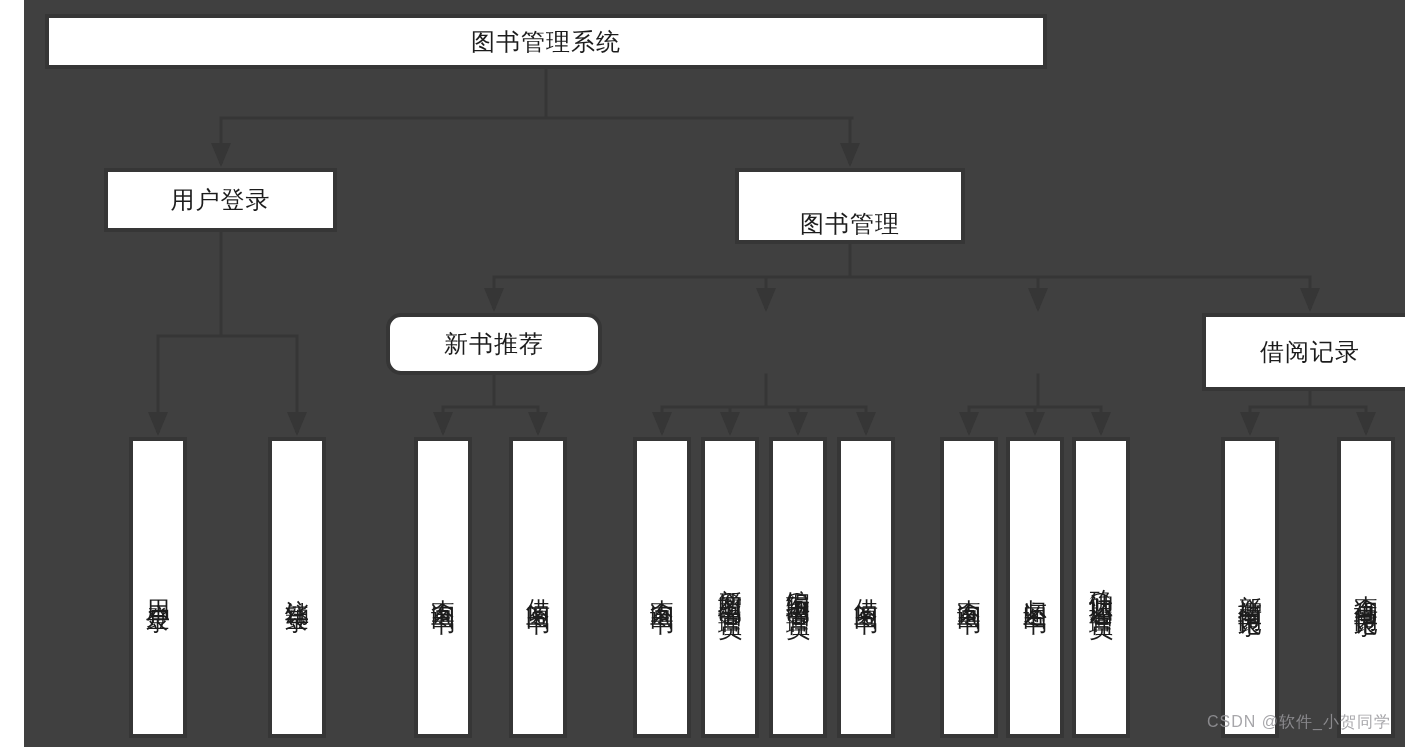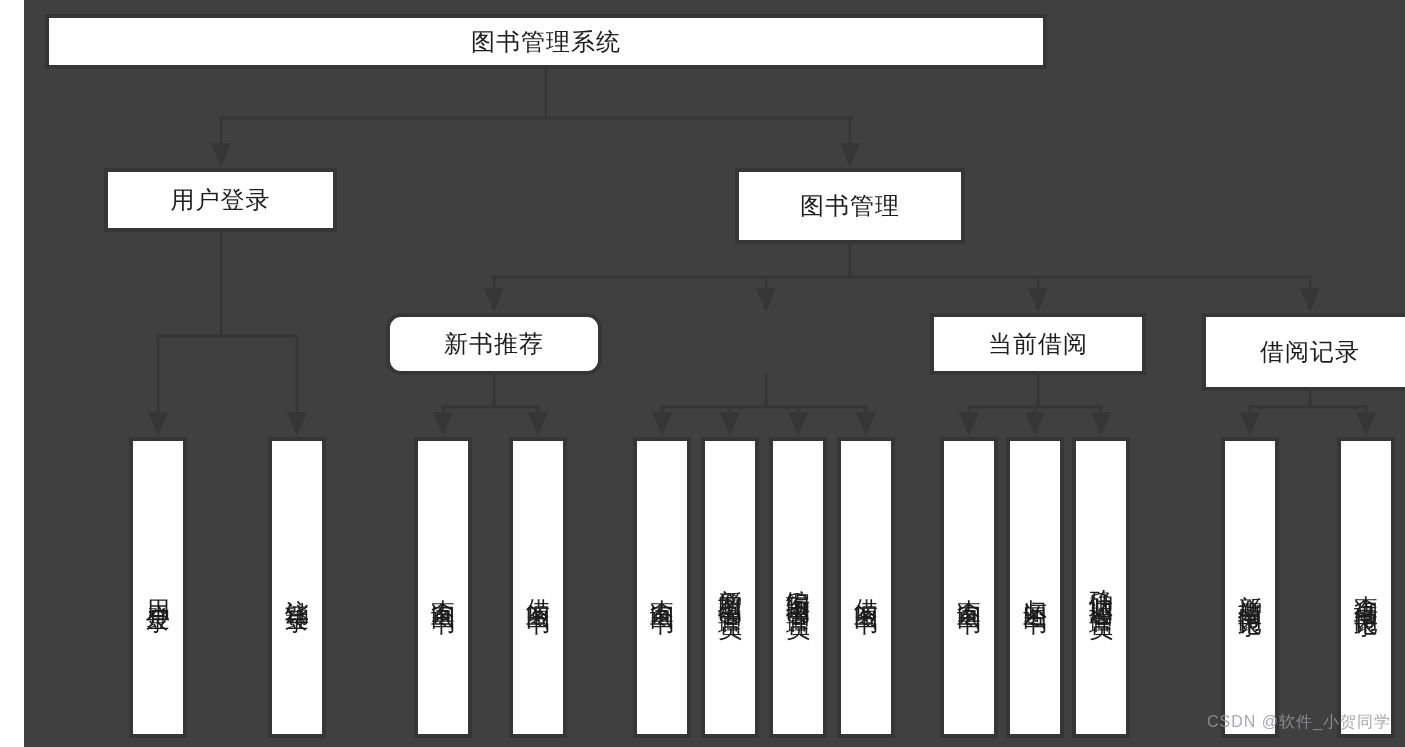--- a/index.html
+++ b/index.html
@@ -70,29 +70,26 @@
     </g>
   </svg>
 
   <div class="node h-node" style="left:21px; top:14px; width:1002px; height:55px;">
     <span>图书管理系统</span>
   </div>
 
   <div class="node h-node" style="left:80px; top:168px; width:233px; height:64px;">
     <span>用户登录</span>
   </div>
-  <div class="node h-node" style="left:711px; top:168px; width:230px; height:76px;">
+  <div class="node h-node" style="left:711px; top:168px; width:230px; height:76px;align-items:flex-end;">
     <span>图书管理</span>
   </div>
 
   <div class="node h-node" style="left:362px; top:313px; width:216px; height:62px;border-radius:15px;">
     <span>新书推荐</span>
-  </div>
-  <div class="node h-node" style="left:906px; top:313px; width:216px; height:62px;">
-    <span>当前借阅</span>
   </div>
   <div class="node h-node" style="left:1178px; top:313px; width:216px; height:78px;">
     <span>借阅记录</span>
   </div>
 
   <div class="node leaf" style="left:105px; top:437px; width:58px; height:301px;">
     <span>用户登录</span>
   </div>
   <div class="node leaf" style="left:244px; top:437px; width:58px; height:301px;">
     <span>注销登录</span>

